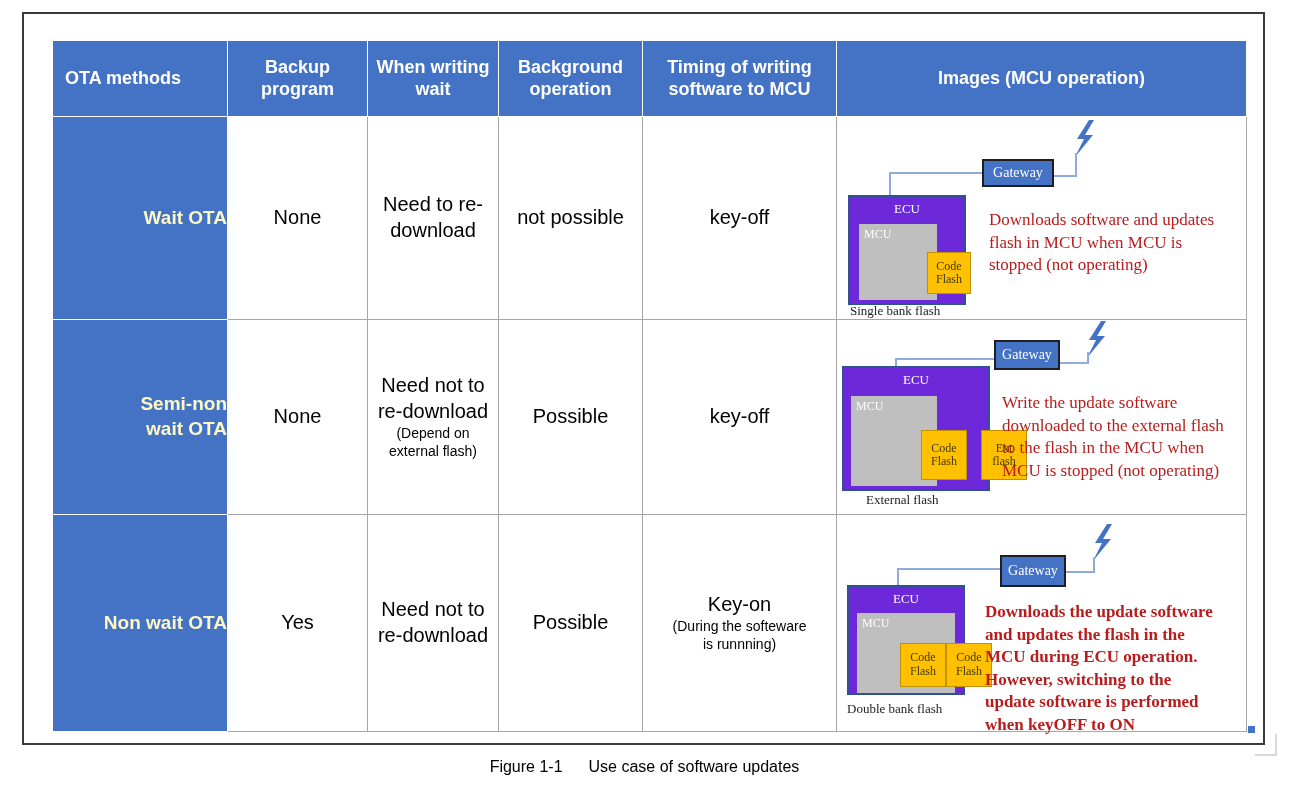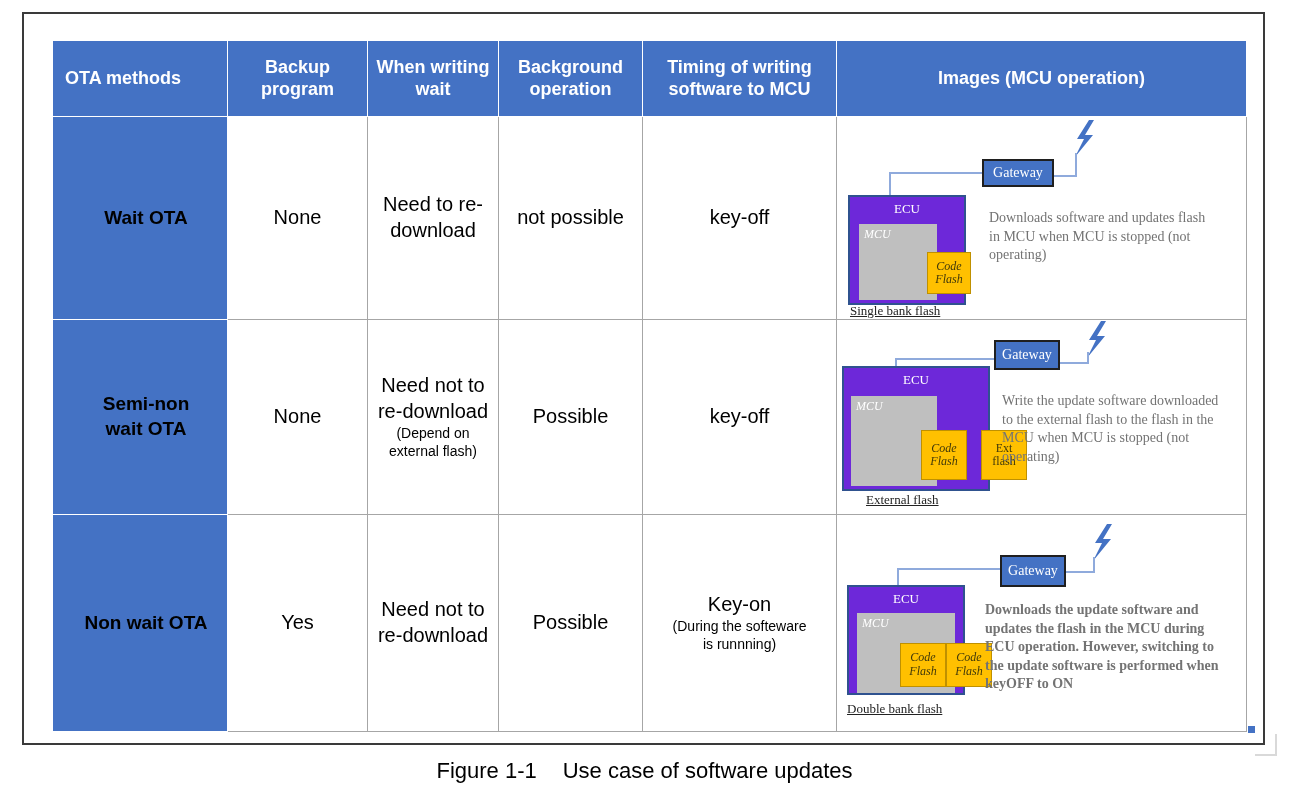--- a/index.html
+++ b/index.html
@@ -67,24 +67,24 @@
     padding-left: 12px !important;
   }
 
   
   .row-h1 { height: 202px; }
   .row-h2 { height: 194px; }
   .row-h3 { height: 216px; }
 
   .method-cell {
     background: #4472C4;
-    color: #000000;
+    color: #fef9c3;
     font-weight: bold;
     font-size: 19px;
-    text-align: center;
+    text-align: right;
     padding-left: 12px !important;
     line-height: 1.3;
     border-color: #ffffff !important;
   }
 
   .txt-cell {
     text-align: center;
     font-size: 20px;
     color: #000000;
     line-height: 1.28;
@@ -119,21 +119,20 @@
     left: 0;
     width: 100%;
     text-align: center;
     font-size: 13px;
     color: #ffffff;
   }
   .mcu-box {
     position: absolute;
     background: #BFBFBF;
     box-sizing: border-box;
-    font-style: italic;
   }
   .mcu-label {
     position: absolute;
     top: 3px;
     left: 5px;
     font-size: 12px;
     color: #ffffff;
   }
   .flash-box {
     position: absolute;
@@ -147,21 +146,20 @@
     align-items: center;
     justify-content: center;
     text-align: center;
     color: #40380a;
     margin-left: 40px;
   }
   .bank-caption {
     position: absolute;
     font-size: 13px;
     color: #222222;
-    text-decoration: underline;
     white-space: nowrap;
   }
   .gateway-box {
     position: absolute;
     background: #4472C4;
     border: 2px solid #1F1F1F;
     box-sizing: border-box;
     color: #ffffff;
     font-size: 14px;
     display: flex;
@@ -171,23 +169,23 @@
   .wire {
     position: absolute;
     background: transparent;
     border-color: #8FAADC;
     border-style: solid;
     border-width: 0;
   }
   .desc {
     position: absolute;
     font-family: "Liberation Serif", serif;
-    font-size: 14px;
+    font-size: 17px;
     line-height: 1.33;
-    color: #737373;
+    color: #b91c1c;
   }
   .bolt { position: absolute; }
 
   
   #resize-handle {
     position: absolute;
     left: 1224px;
     top: 712px;
     width: 7px;
     height: 7px;
@@ -204,21 +202,21 @@
     box-sizing: border-box;
   }
 
   
   #figure-caption {
     position: absolute;
     left: 0;
     top: 758px;
     width: 1289px;
     text-align: center;
-    font-size: 22px;
+    font-size: 16px;
     color: #000000;
     font-family: "Liberation Sans", sans-serif;
   }
   #figure-caption .cap-num { margin-right: 26px; }
 </style>
 </head>
 <body>
 
 <div id="outer-frame">
 

